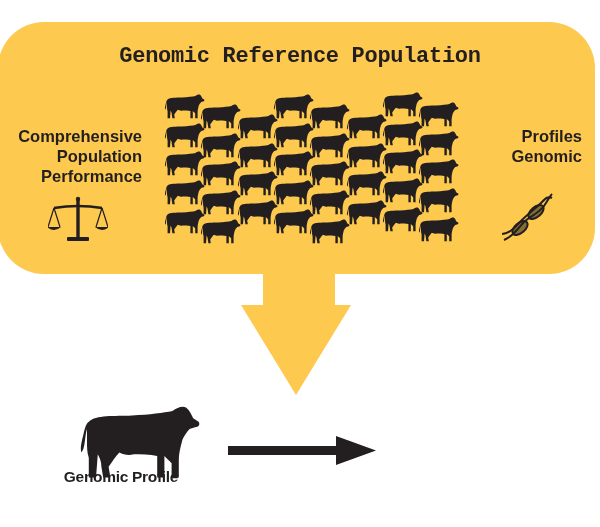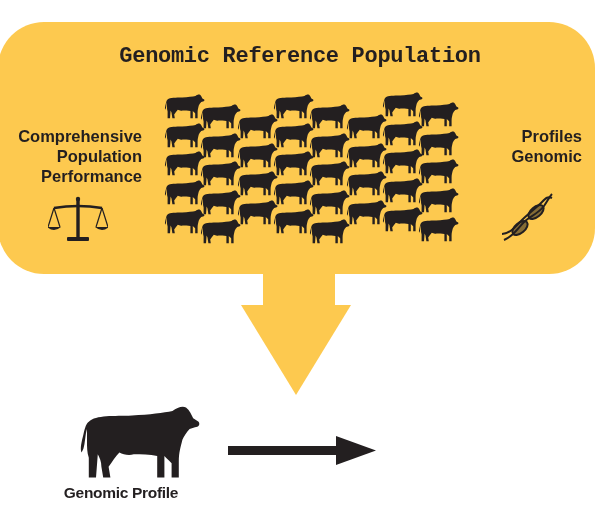--- a/index.html
+++ b/index.html
@@ -12,21 +12,21 @@
                border-left:55px solid transparent; border-right:55px solid transparent;
                border-top:90px solid #fdc94f; }
   .title { position:absolute; left:0; width:600px; top:44px; text-align:center;
            font-size:22px; font-weight:bold; letter-spacing:-0.3px;font-family:Liberation Mono, monospace; }
   .side-label { position:absolute; text-align:right; font-size:16.5px; font-weight:bold; line-height:20px; }
   .left-label { left:6px; top:126px; width:136px; }
   .right-label { left:478px; top:126px; width:104px; }
   .icon { position:absolute; }
   .herd { position:absolute; left:0; top:0; width:600px; height:300px; }
   .bottom-label { position:absolute; font-weight:bold; text-align:center; }
-  .gp-label { left:54px; top:484px; width:134px; font-size:15.5px; letter-spacing:-0.3px; }
+  .gp-label { left:54px; top:468px; width:134px; font-size:15.5px; letter-spacing:-0.3px; }
   .bv-label { left:428px; top:434px; width:140px; font-size:22px; line-height:27px; }
   .flow-arrow { position:absolute; left:228px; top:434px; }
 </style>
 </head>
 <body>
 
 <svg width="0" height="0" style="position:absolute">
   <defs>
     <symbol id="cow" viewBox="0 0 140 90">
       <path d="M12 22 C20 14 40 16 60 15 C80 14 95 12 105 10 C110 6 116 4 120 6 C124 9 126 14 128 18 L134 22 C136 25 134 28 130 28 L124 30 C120 34 118 38 116 42 C114 50 112 56 112 66 L112 84 L104 84 L104 68 C100 64 98 62 96 60 L96 84 L88 84 L88 60 C80 58 70 58 62 58 C56 60 50 58 46 56 C42 60 38 66 34 72 L36 84 L28 84 L26 72 C26 66 24 62 22 58 L20 84 L12 84 L12 62 C10 56 10 50 10 44 L10 30 C8 36 8 46 6 52 L4 56 C2 52 4 44 6 36 C8 28 9 24 12 22 Z" fill="#231f20"></path>

